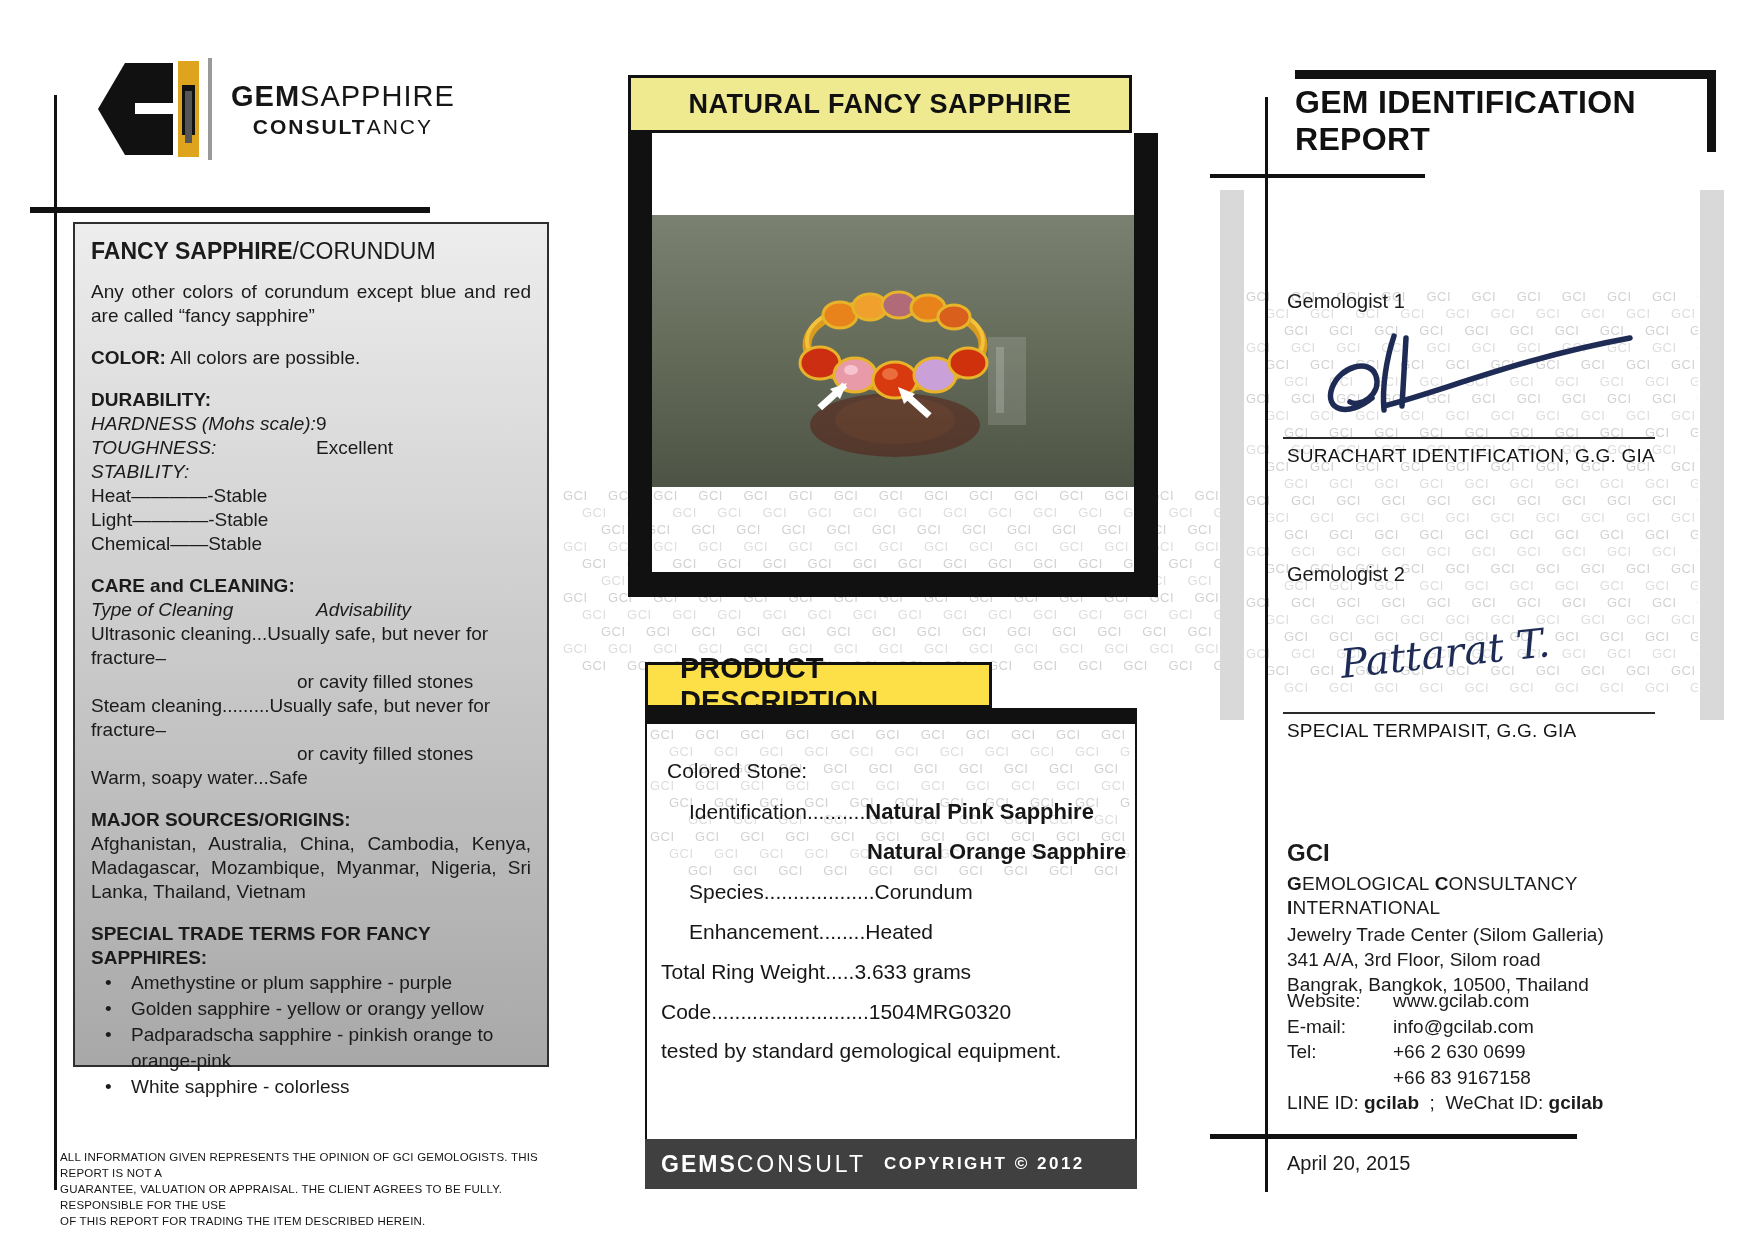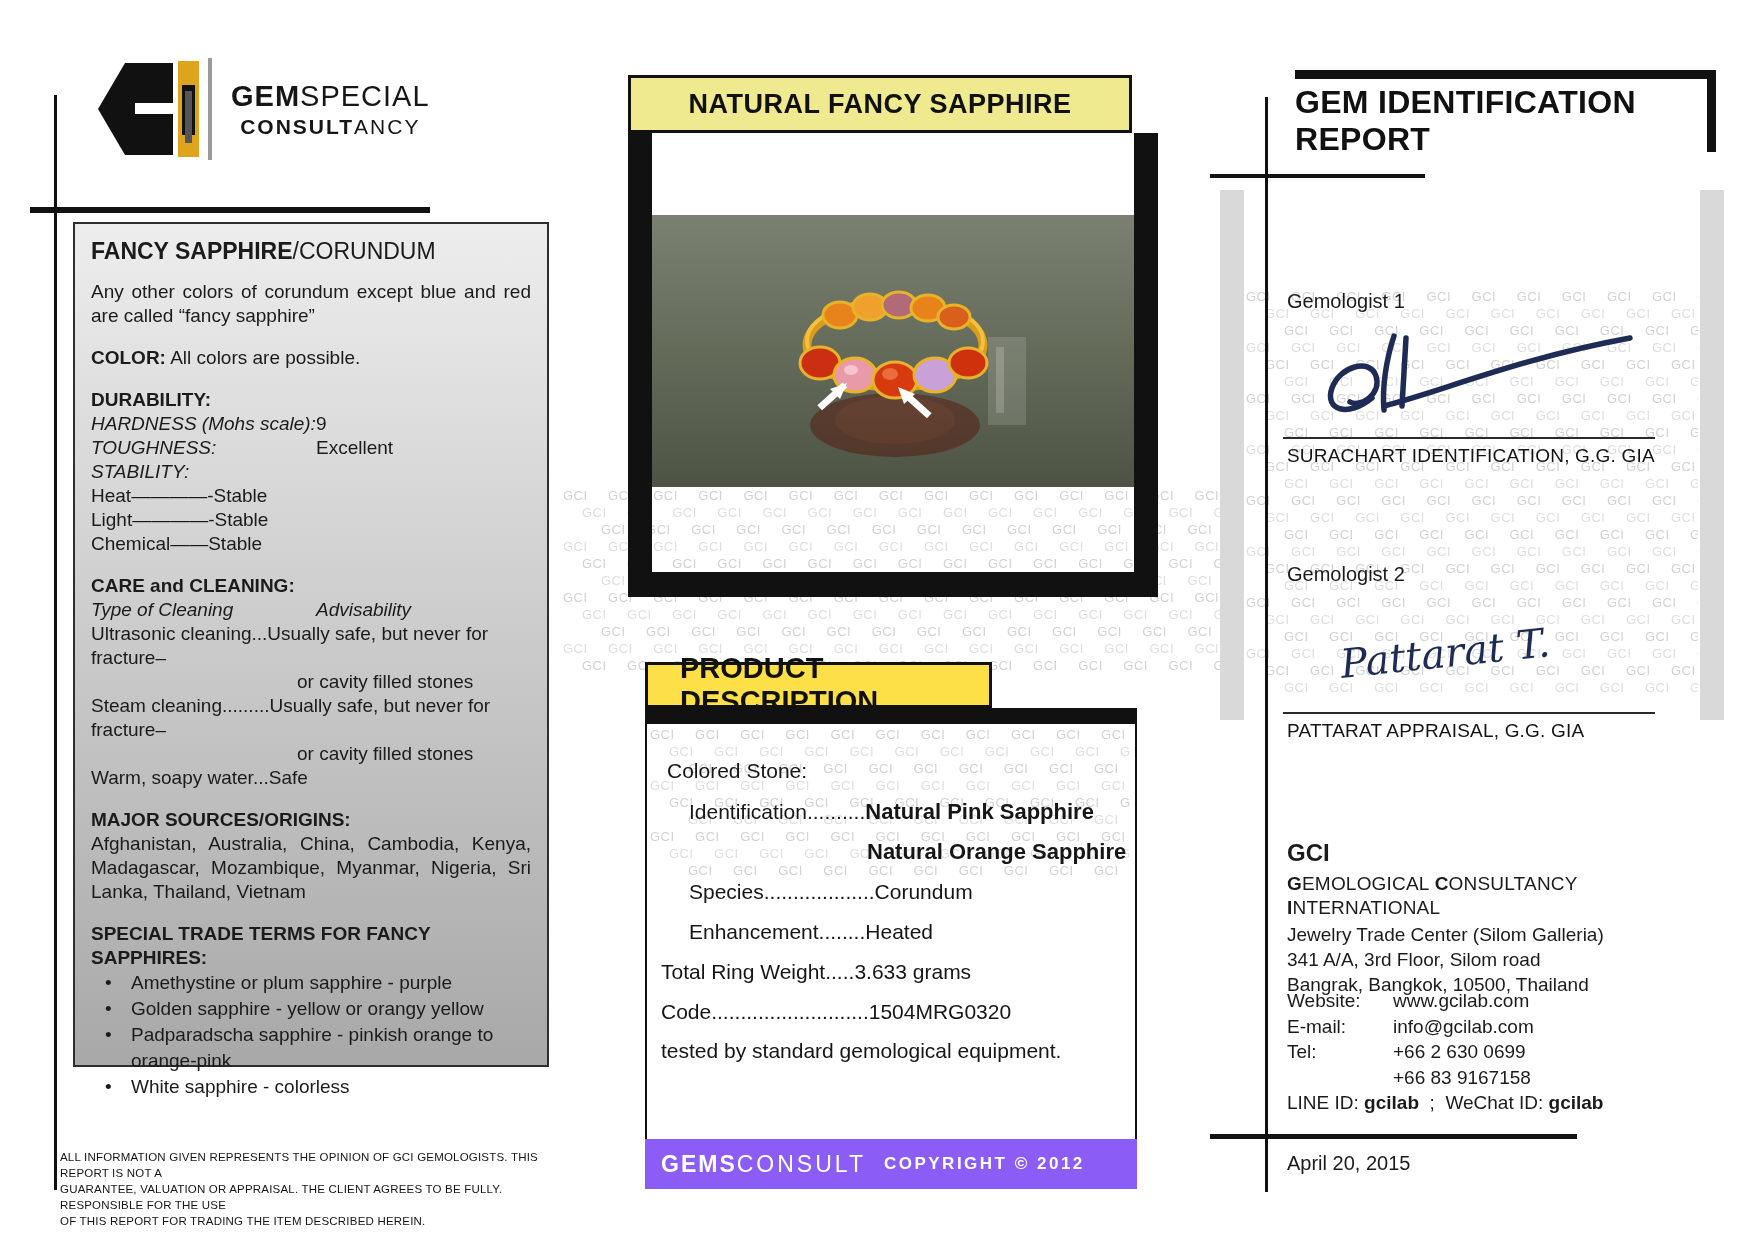--- a/index.html
+++ b/index.html
@@ -59,21 +59,21 @@
     background:transparent;z-index:1;font-size:21px;color:#161616;
   }
   #pd-content{position:relative;padding:34px 14px 0 14px;z-index:2;}
   .pd-cslabel{margin-left:6px;line-height:26px;margin-bottom:6px;}
   .pd-row{line-height:40px;white-space:nowrap;}
   .pd-row.ind1{margin-left:28px;}
   .pd-row.ind2{margin-left:206px;}
   .pd-value.vb{font-weight:bold;font-size:22px;}
   .pd-comment{line-height:38px;}
   #pd-footer{
-    position:absolute;left:-2px;right:-2px;bottom:-2px;height:50px;background:#8b5cf6;
+    position:absolute;left:-2px;right:-2px;bottom:-2px;height:50px;background:#404040;
     display:flex;align-items:center;padding-left:16px;color:#fff;z-index:3;
   }
   #pd-footer .brand-b{font-size:23px;font-weight:bold;letter-spacing:2px;}
   #pd-footer .brand-r{font-size:23px;font-weight:300;letter-spacing:3px;}
   #pd-footer .copy{font-size:17px;letter-spacing:2.5px;margin-left:18px;font-weight:700;}
   
   #r-title{left:1295px;top:84px;width:420px;font-size:32px;font-weight:bold;letter-spacing:.3px;color:#111;z-index:2;}
   .graybar{background:#d9d9d9;z-index:1;}
   .sig-rule{background:#2a2a2a;z-index:2;}
   .r-label{font-size:20px;color:#1b1b1b;z-index:2;}
@@ -155,21 +155,21 @@
   <div class="abs" id="logo">
     <svg width="122" height="102" viewBox="0 0 122 102">
       <polygon points="78,5 30,5 3,51 30,97 78,97" fill="#111"></polygon>
       <rect x="40" y="45" width="38" height="11" fill="#fff"></rect>
       <rect x="83" y="3" width="21" height="96" fill="#dfa41d"></rect>
       <rect x="87" y="27" width="13" height="50" fill="#111"></rect>
       <rect x="90" y="33" width="7" height="52" fill="#555"></rect>
       <rect x="113" y="0" width="4" height="102" fill="#9a9a9a"></rect>
     </svg>
     <div id="logo-text">
-      <div id="logo-line1"><span class="b">GEM</span><span>SPECIAL</span></div>
+      <div id="logo-line1"><span class="b">GEM</span><span>SAPPHIRE</span></div>
       <div id="logo-line2"><span class="b">CONSULT</span><span>ANCY</span></div>
     </div>
   </div>
 
   <div class="abs" id="gray-panel">
     <div class="lp-title"><span class="b">FANCY SAPPHIRE</span><span>/CORUNDUM</span></div>
     <div class="lp-just">Any other colors of corundum except blue and red are called “fancy sapphire”</div>
     <div class="gap"></div>
     <div><span class="b">COLOR:</span> <span>All colors are possible.</span></div>
     <div class="gap"></div>
@@ -299,21 +299,21 @@
         <path d="M74,88 C130,74 210,40 320,20"></path>
       </g>
     </svg>
   </div>
   <div class="abs sig-rule" style="left:1283px;top:437px;width:372px;height:2px;"></div>
   <div class="abs r-name" style="left:1287px;top:445px;">SURACHART IDENTIFICATION, G.G. GIA</div>
 
   <div class="abs r-label" style="left:1287px;top:563px;">Gemologist 2</div>
   <div class="abs" id="sig2" style="left:1340px;top:630px;">Pattarat T.</div>
   <div class="abs sig-rule" style="left:1283px;top:712px;width:372px;height:2px;"></div>
-  <div class="abs r-name" style="left:1287px;top:720px;">PATTARAT APPRAISAL, G.G. GIA</div>
+  <div class="abs r-name" style="left:1287px;top:720px;">SPECIAL TERMPAISIT, G.G. GIA</div>
 
   <div class="abs" id="gci-block">
     <div id="gci-short">GCI</div>
     <div id="gci-org">
       <span>GEMOLOGICAL</span><span>CONSULTANCY</span><span>INTERNATIONAL</span>
     </div>
     <div class="addr-line">Jewelry Trade Center (Silom Galleria)</div>
     <div class="addr-line">341 A/A, 3rd Floor, Silom road</div>
     <div class="addr-line">Bangrak, Bangkok, 10500, Thailand</div>
   </div>

